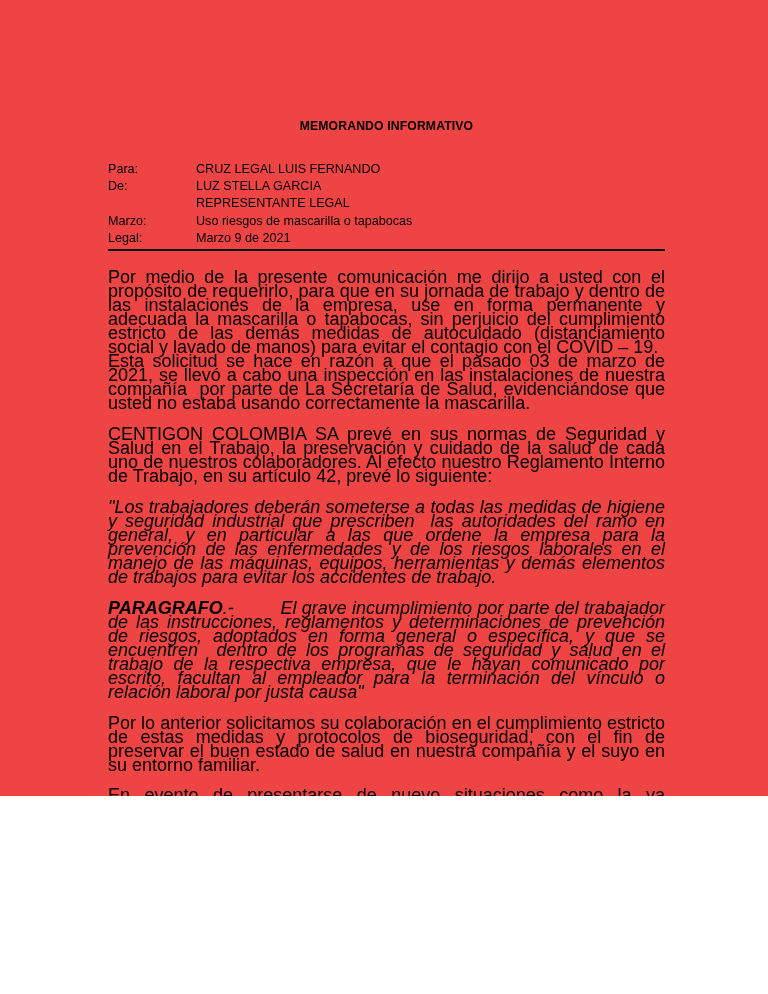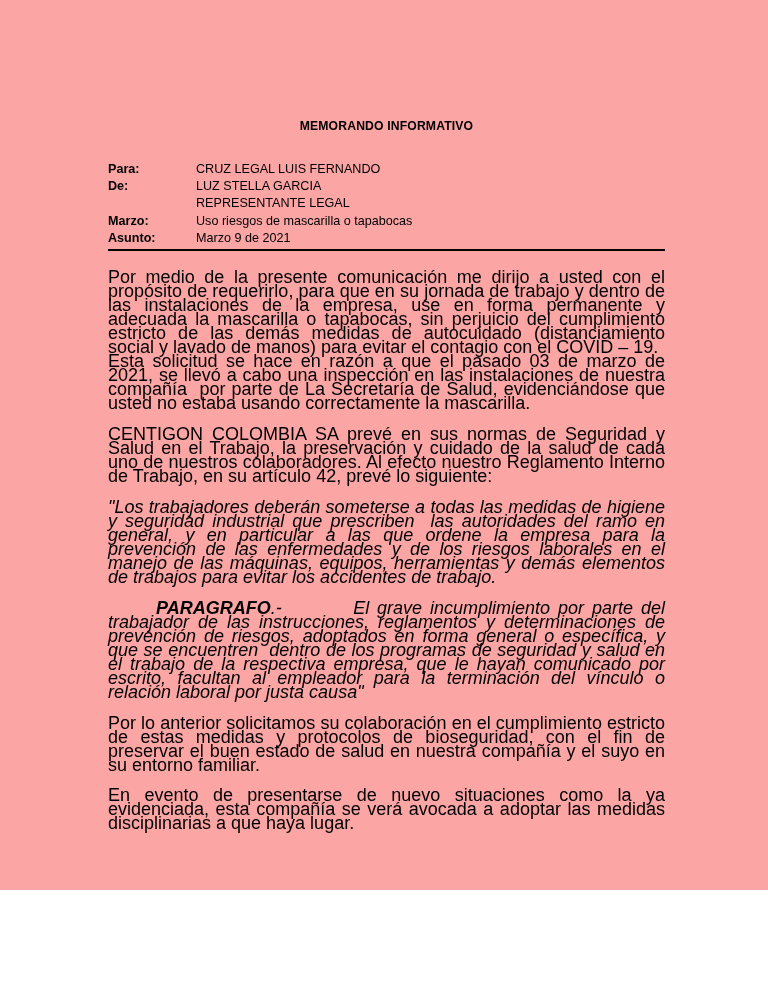--- a/index.html
+++ b/index.html
@@ -10,22 +10,22 @@
   body {
     width: 768px;
     height: 994px;
     font-family: "Liberation Sans", sans-serif;
     color: #000000;
     -webkit-font-smoothing: antialiased;
   }
   .page {
     position: relative;
     width: 768px;
-    height: 890px;
-    background: #fca5a5;
+    height: 796px;
+    background: #ef4444;
     overflow: hidden;
   }
   .content {
     position: absolute;
     left: 108px;
     top: 0;
     width: 557px;
   }
 
   
@@ -46,21 +46,21 @@
   }
   .meta td {
     padding: 0;
     font-size: 12.6px;
     line-height: 17.2px;
     vertical-align: top;
     white-space: nowrap;
   }
   .meta td.label {
     width: 88px;
-    font-weight: bold;
+    font-weight: normal;
   }
   .meta td.value {
     font-weight: normal;
   }
 
   .hrule {
     border: 0;
     border-top: 2.1px solid #000;
     margin: 2px 0 0 0;
     width: 100%;
@@ -78,21 +78,20 @@
   .para.first { margin-top: 19px; }
   .gap-para { margin-top: 17px; }
   .gap-small { margin-top: 16px; }
 
   .italic {
     font-style: italic;
   }
   .bi {
     font-weight: bold;
     font-style: italic;
-    margin-left: 48px;
   }
 
   
   .signature {
     margin-top: 64px;
   }
   .sig-line {
     font-size: 12.6px;
     line-height: 17.6px;
     white-space: nowrap;
@@ -126,21 +125,21 @@
         </tr>
         <tr>
           <td class="label"></td>
           <td class="value">REPRESENTANTE LEGAL</td>
         </tr>
         <tr>
           <td class="label">Marzo:</td>
           <td class="value">Uso riesgos de mascarilla o tapabocas</td>
         </tr>
         <tr>
-          <td class="label">Asunto:</td>
+          <td class="label">Legal:</td>
           <td class="value">Marzo 9 de 2021</td>
         </tr>
       </tbody>
     </table>
 
     <hr class="hrule">
 
     <p class="para first">Por medio de la presente comunicación me dirijo a usted con el propósito de requerirlo, para que en su jornada de trabajo y dentro de las instalaciones de la empresa, use en forma permanente y adecuada la mascarilla o tapabocas, sin perjuicio del cumplimiento estricto de las demás medidas de autocuidado (distanciamiento social y lavado de manos) para evitar el contagio con el COVID – 19.
 Esta solicitud se hace en razón a que el pasado 03 de marzo de 2021, se llevó a cabo una inspección en las instalaciones de nuestra compañía  por parte de La Secretaría de Salud, evidenciándose que usted no estaba usando correctamente la mascarilla.</p>
 

